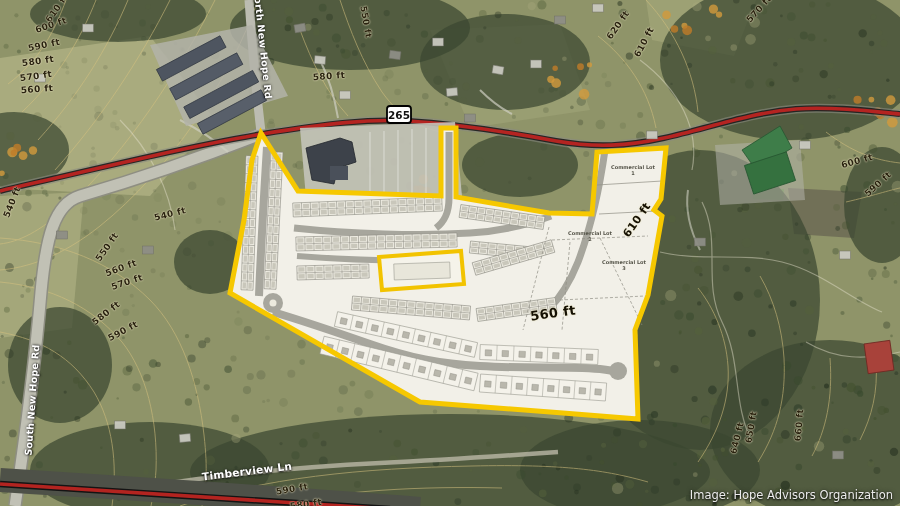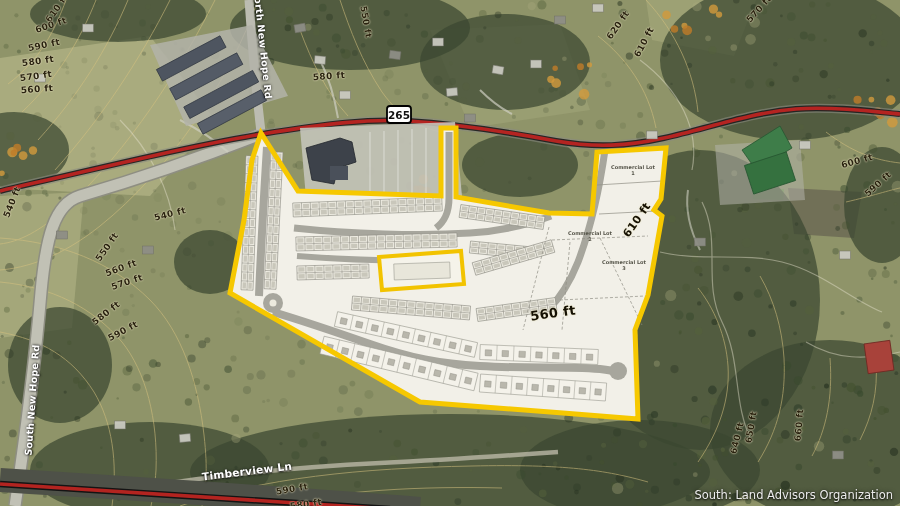--- a/index.html
+++ b/index.html
@@ -1360,14 +1360,14 @@
       <div class="maplabel elev big" style="left: 553px; top: 313px; transform: translate(-50%, -50%) rotate(-8deg); font-size: 13px;">560 ft</div>
       <div class="maplabel elev" style="left: 292px; top: 489px; transform: translate(-50%, -50%) rotate(-10deg);">590 ft</div>
       <div class="maplabel elev" style="left: 306px; top: 504px; transform: translate(-50%, -50%) rotate(-8deg);">580 ft</div>
       <div class="maplabel road" style="left: 263px; top: 44px; transform: translate(-50%, -50%) rotate(84deg);">North New Hope Rd</div>
       <div class="maplabel road" style="left: 32px; top: 400px; transform: translate(-50%, -50%) rotate(-86deg);">South New Hope Rd</div>
       <div class="maplabel road" style="left: 247px; top: 471px; transform: translate(-50%, -50%) rotate(-7deg); font-size: 10.5px;">Timberview Ln</div>
       <div class="maplabel parcel" style="left: 633px; top: 170px; transform: translate(-50%, -50%) rotate(0deg);">Commercial Lot 1</div>
       <div class="maplabel parcel" style="left: 590px; top: 236px; transform: translate(-50%, -50%) rotate(0deg);">Commercial Lot 2</div>
       <div class="maplabel parcel" style="left: 624px; top: 265px; transform: translate(-50%, -50%) rotate(0deg);">Commercial Lot 3</div>
     </div>
-<div id="credit">South: Land Advisors Organization</div>
+<div id="credit">Image: Hope Advisors Organization</div>
 </div>
 
 </body></html>

